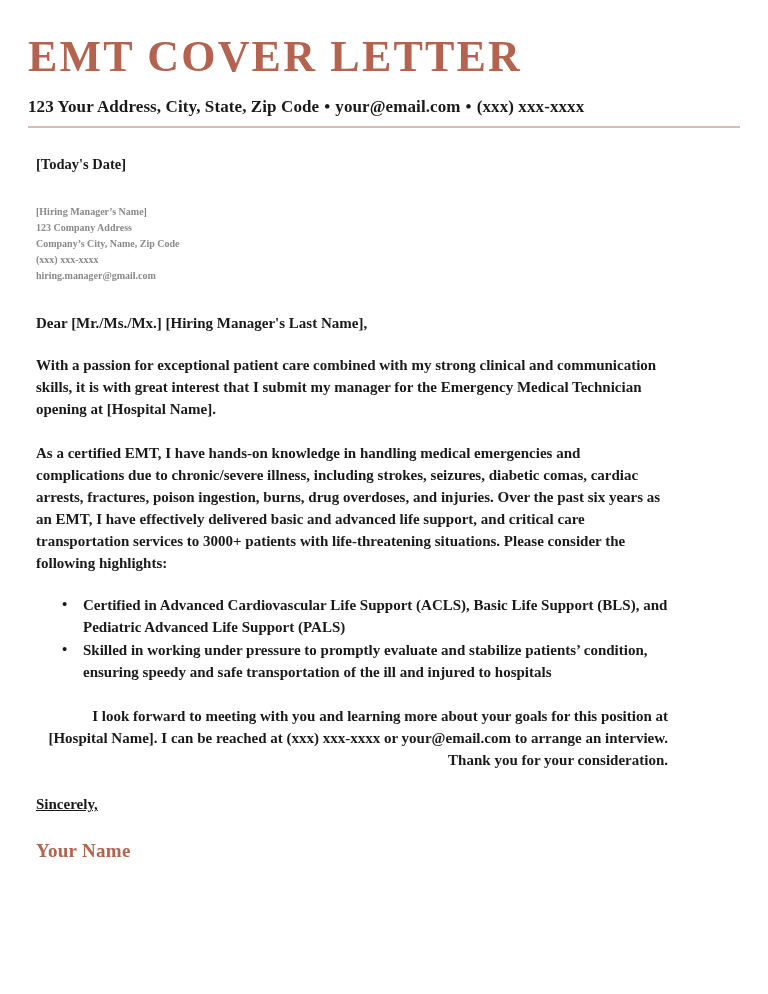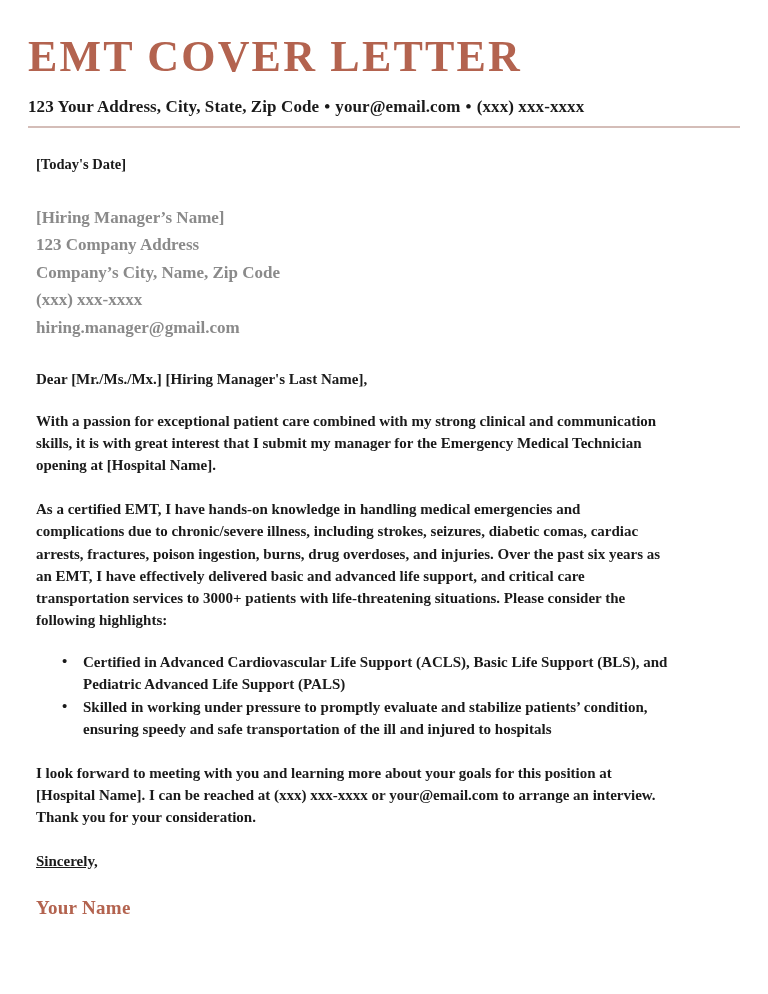--- a/index.html
+++ b/index.html
@@ -68,21 +68,21 @@
 
   .date-line {
     margin-top: 28px;
     font-size: 14.5px;
     font-weight: 700;
     color: #1a1a1a;
   }
 
   .recipient {
     margin-top: 31px;
-    font-size: 17px;
+    font-size: 10px;
     line-height: 1.62;
     color: #8a8a8a;
     font-weight: 700;
   }
   .recipient div { white-space: nowrap; }
 
   .salutation {
     margin-top: 30px;
     font-size: 15px;
     font-weight: 700;
@@ -118,20 +118,21 @@
     position: absolute;
     left: -21px;
     top: -1px;
     font-size: 15px;
     line-height: 1.47;
     color: #1a1a1a;
   }
 
   .closing-para {
     margin-top: 24px;
+    text-align: right;
   }
 
   .signoff {
     margin-top: 25px;
     font-size: 15px;
     font-weight: 700;
     color: #1a1a1a;
     text-decoration: underline;
   }
 

